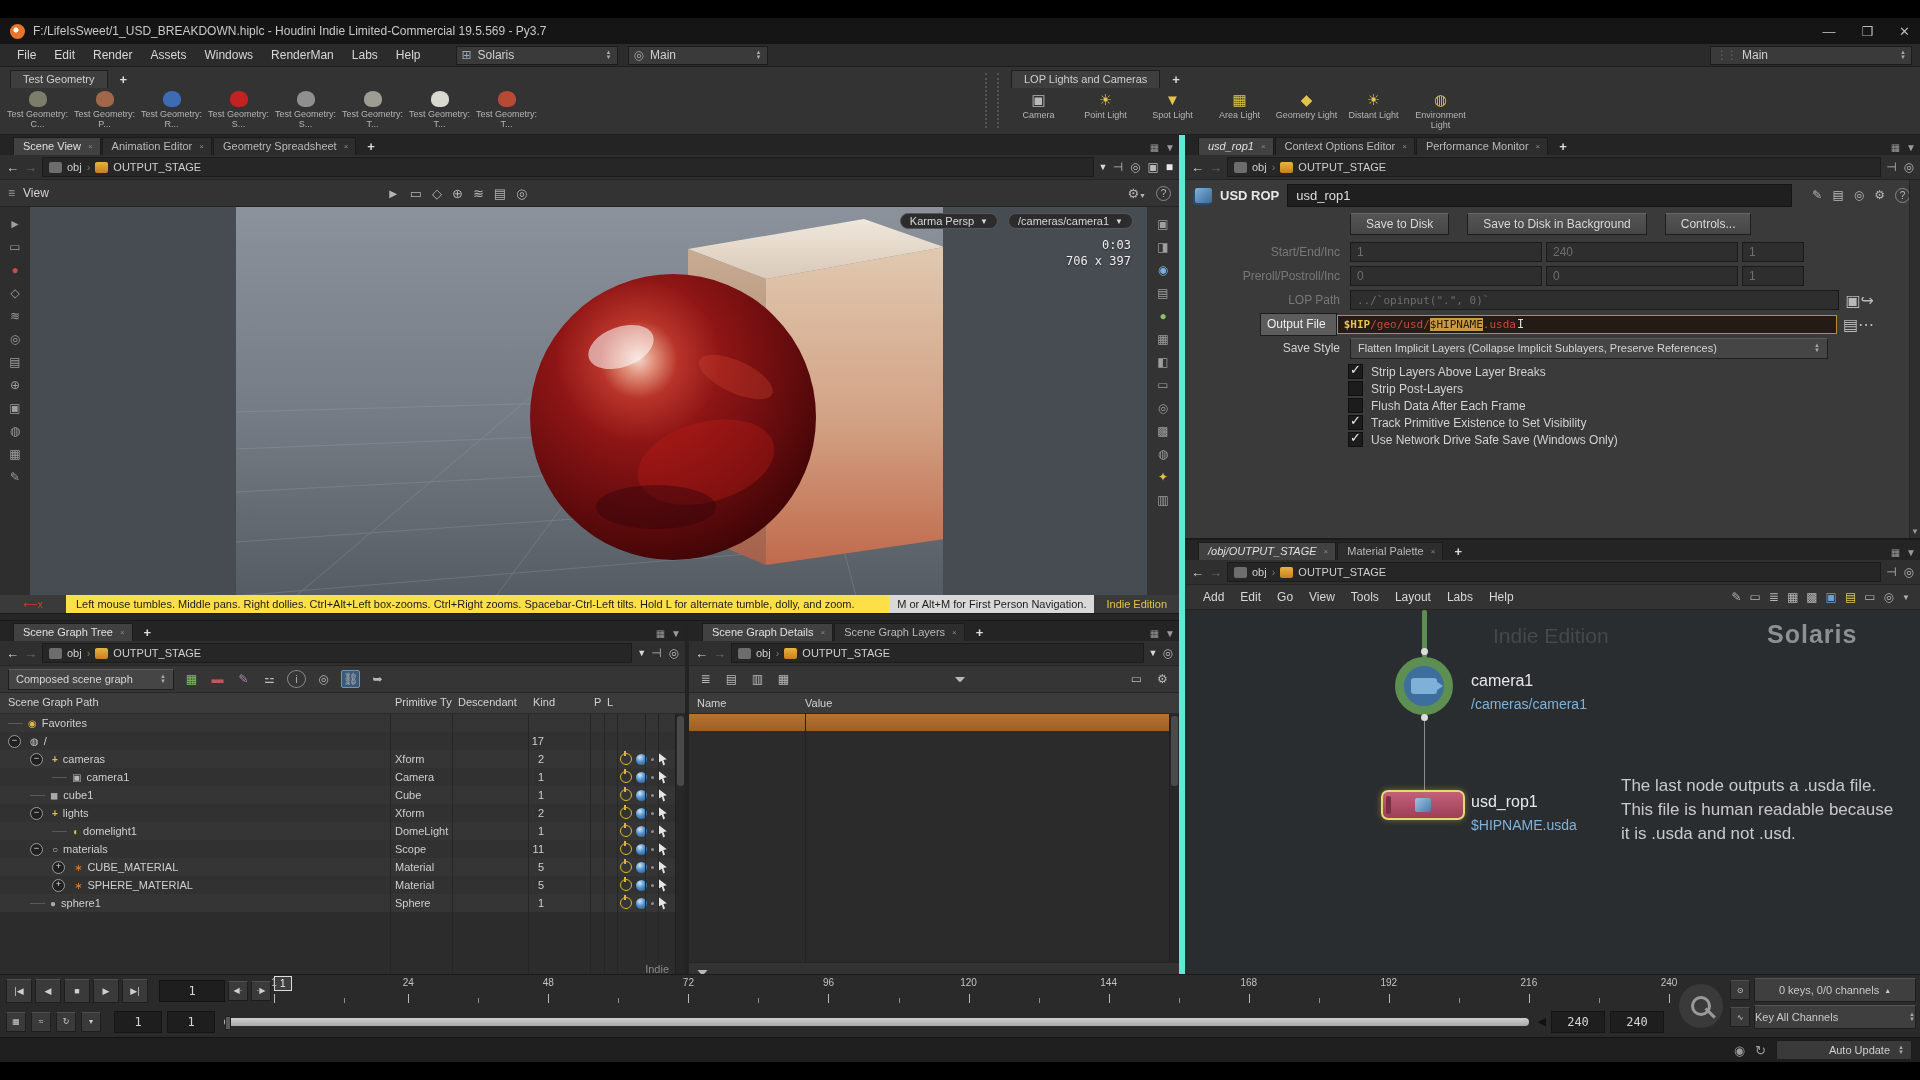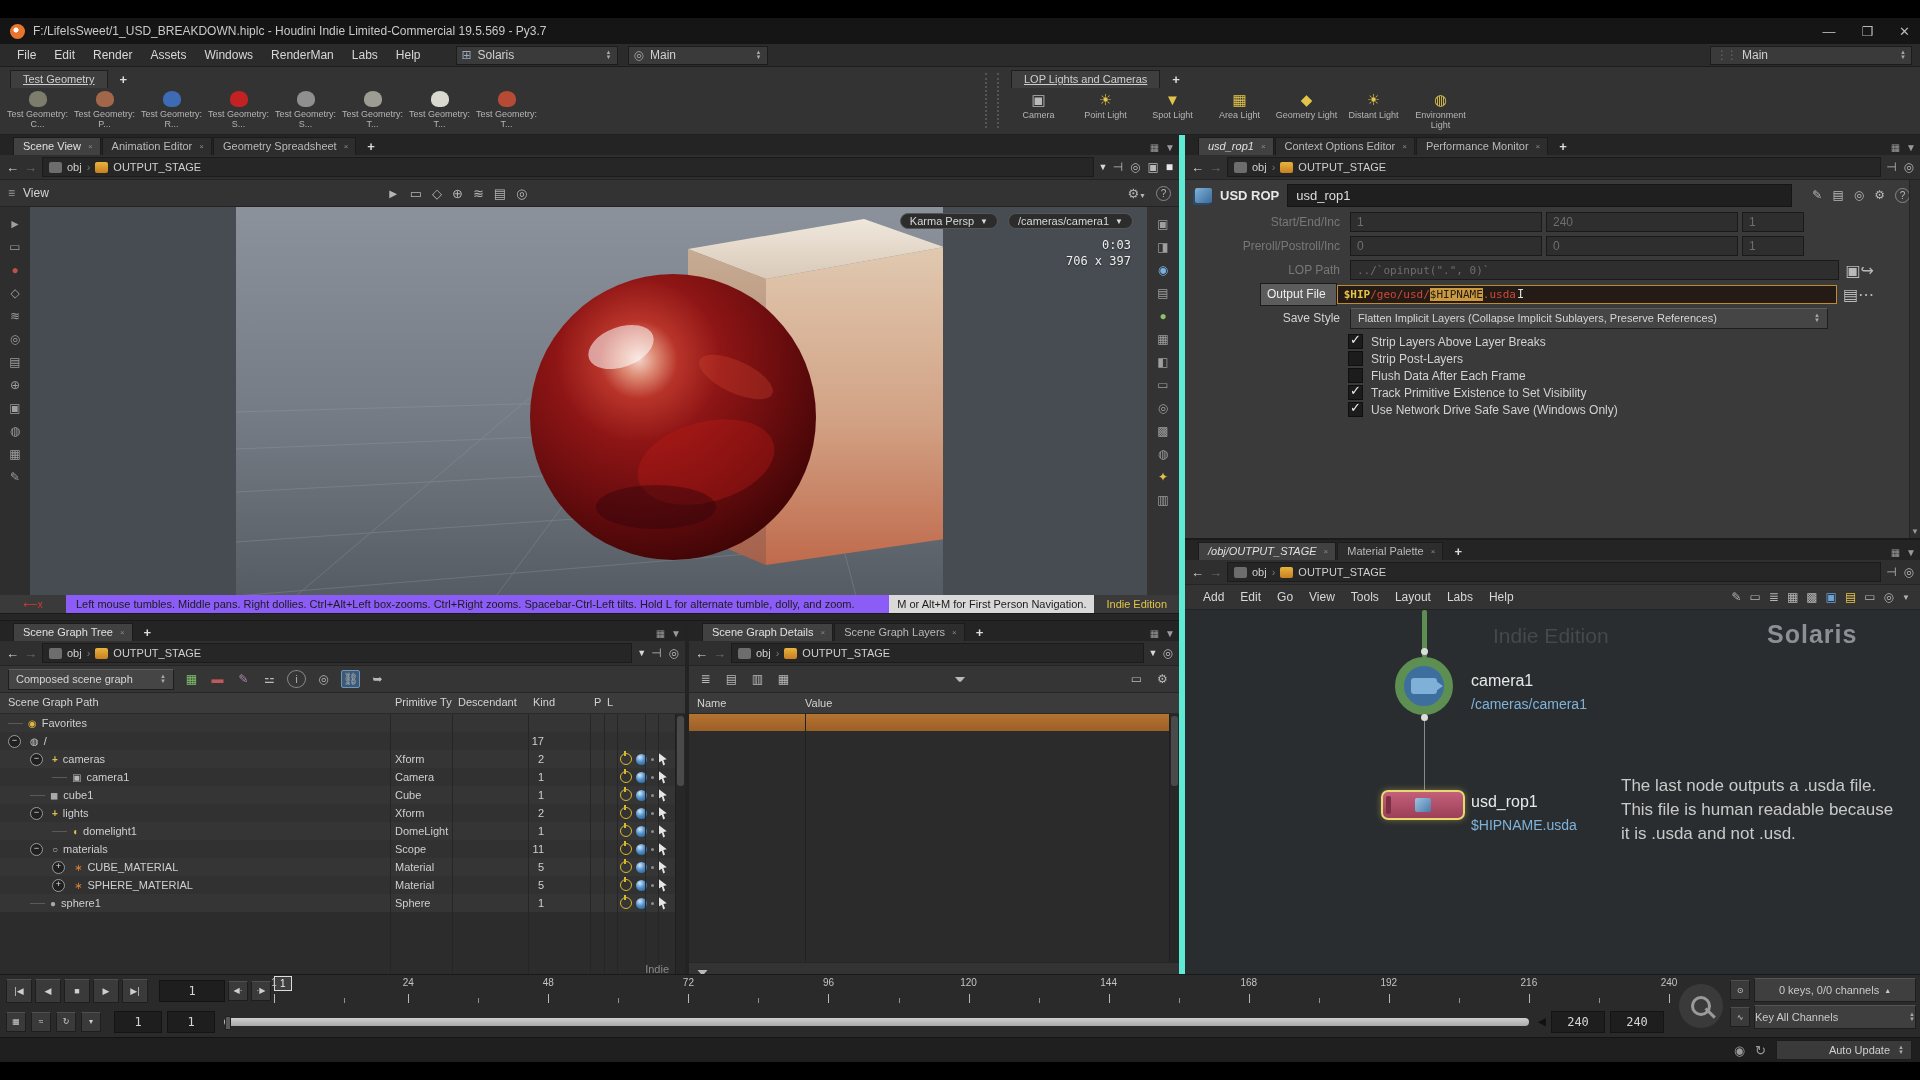--- a/index.html
+++ b/index.html
@@ -15,21 +15,21 @@
   .menubar{height:22px;background:#2b2b2b;border-bottom:1px solid #1d1d1d;display:flex;align-items:center;
            font-size:12px;color:#d8d8d8;padding:0 8px;flex:none;}
   .menu-item{padding:2px 9px;cursor:default;}
   .sel{display:flex;align-items:center;gap:6px;background:#3a3a3a;border:1px solid #1c1c1c;height:17px;
        padding:0 5px;font-size:12px;color:#d0d0d0;}
   .spin{display:flex;flex-direction:column;font-size:6px;line-height:5px;color:#a9a9a9;margin-left:auto;}
   
   .shelf{height:67px;background:#333;border-bottom:1px solid #202020;display:flex;flex:none;}
   .shelf-side{display:flex;flex-direction:column;}
   .shelf-tabs{height:21px;display:flex;align-items:flex-end;gap:2px;padding-left:10px;}
-  .shelf-tab{background:#3e3e3e;border:1px solid #1e1e1e;border-bottom:none;padding:2px 12px 3px;font-size:11px;color:#cfcfcf;text-decoration:underline;}
+  .shelf-tab{background:#3e3e3e;border:1px solid #1e1e1e;border-bottom:none;padding:2px 12px 3px;font-size:11px;color:#cfcfcf;}
   .plus{padding:1px 10px;color:#ddd;font-weight:bold;font-size:13px;}
   .shelf-tools{display:flex;flex:1;align-items:stretch;padding-left:4px;}
   .shelf-tool{width:67px;display:flex;flex-direction:column;align-items:center;justify-content:flex-start;
               padding-top:3px;font-size:9px;line-height:10px;color:#b5b5b5;text-align:center;}
   .tool-ico{width:18px;height:16px;border-radius:50% 50% 42% 42%;margin-bottom:2px;flex:none;}
   .tool-glyph{height:18px;font-size:15px;line-height:18px;margin-bottom:1px;}
   .shelf-grip{width:10px;margin:6px 2px;border-left:2px dotted #555;border-right:2px dotted #555;}
   
   .main{flex:1;display:flex;min-height:0;}
   .ptabs{height:20px;background:#242424;display:flex;align-items:flex-end;gap:1px;padding-left:13px;
@@ -61,21 +61,21 @@
   .vp-center{flex:1;position:relative;background:#474c52;overflow:hidden;}
   .render-area{position:absolute;left:206px;top:0;width:707px;height:100%;}
   .pill{background:#2c2c2c;border:1px solid #555;border-radius:9px;padding:1px 9px;font-size:11px;color:#d8d8d8;
         display:inline-flex;align-items:center;gap:6px;}
   .vp-overlays{position:absolute;top:6px;right:14px;display:flex;gap:10px;}
   .vp-stats{position:absolute;top:30px;right:16px;text-align:right;font-size:12px;color:#eee;
             font-family:"DejaVu Sans Mono",monospace;line-height:16px;text-shadow:0 1px 2px #0008;}
   .helpbar{height:18px;display:flex;align-items:center;font-size:11px;flex:none;}
   .help-axis{width:66px;height:100%;background:#3a3a3a;display:flex;align-items:center;justify-content:center;
              color:#d23b2f;font-size:10px;}
-  .help-main{flex:1;height:100%;background:#8b5cf6;color:#1c1c1c;display:flex;align-items:center;padding:0 10px;
+  .help-main{flex:1;height:100%;background:#fde047;color:#1c1c1c;display:flex;align-items:center;padding:0 10px;
              white-space:nowrap;overflow:hidden;}
   .help-alt{height:100%;background:#d9d9d9;color:#1c1c1c;display:flex;align-items:center;padding:0 8px;white-space:nowrap;}
   .help-badge{height:100%;background:#3a3a3a;color:#e3c44a;display:flex;align-items:center;padding:0 12px;white-space:nowrap;}
   .hsplit{height:6px;background:#262626;border-top:1px solid #1a1a1a;border-bottom:1px solid #1a1a1a;flex:none;}
   
   .bottom-row{height:360px;display:flex;flex:none;min-height:0;}
   .tree-pane{width:685px;display:flex;flex-direction:column;border-right:4px solid #232323;min-width:0;}
   .tree-toolbar{height:26px;background:#353535;border-bottom:1px solid #262626;display:flex;align-items:center;
                 gap:9px;padding:0 8px;flex:none;}
   .ddl{background:#454545;border:1px solid #1e1e1e;border-top-color:#5c5c5c;height:19px;display:flex;
@@ -829,20 +829,25 @@
             <b style="color:#e8e8e8;">USD ROP</b>
             <div class="node-name">usd_rop1</div>
             <div class="hdr-icos">
               <span>✎</span>
               <span>▤</span>
               <span>◎</span>
               <span>⚙</span>
               <span style="border:1px solid #888;border-radius:50%;width:13px;height:13px;display:inline-flex;align-items:center;justify-content:center;font-size:10px;">?</span>
             </div>
           </div>
+          <div class="pbtn-row" id="paramBtns">
+              <button class="pbtn">Save to Disk</button>
+              <button class="pbtn">Save to Disk in Background</button>
+              <button class="pbtn">Controls...</button>
+            </div>
           <div id="paramRows">
               <div class="prow">
                 <div class="plabel dis">Start/End/Inc</div>
                 <div class="fld dis" style="width: 178px; margin-right: 4px;">1</div>
                 <div class="fld dis" style="width: 178px; margin-right: 4px;">240</div>
                 <div class="fld dis" style="width: 48px;">1</div>
               </div>
               <div class="prow">
                 <div class="plabel dis">Preroll/Postroll/Inc</div>
                 <div class="fld dis" style="width: 178px; margin-right: 4px;">0</div>

